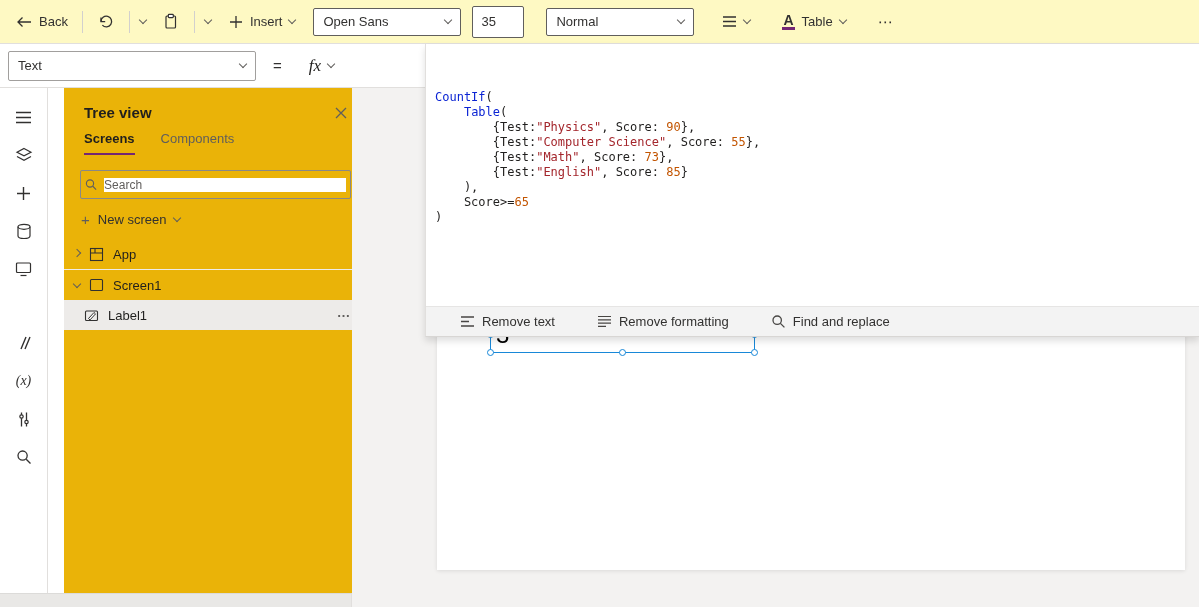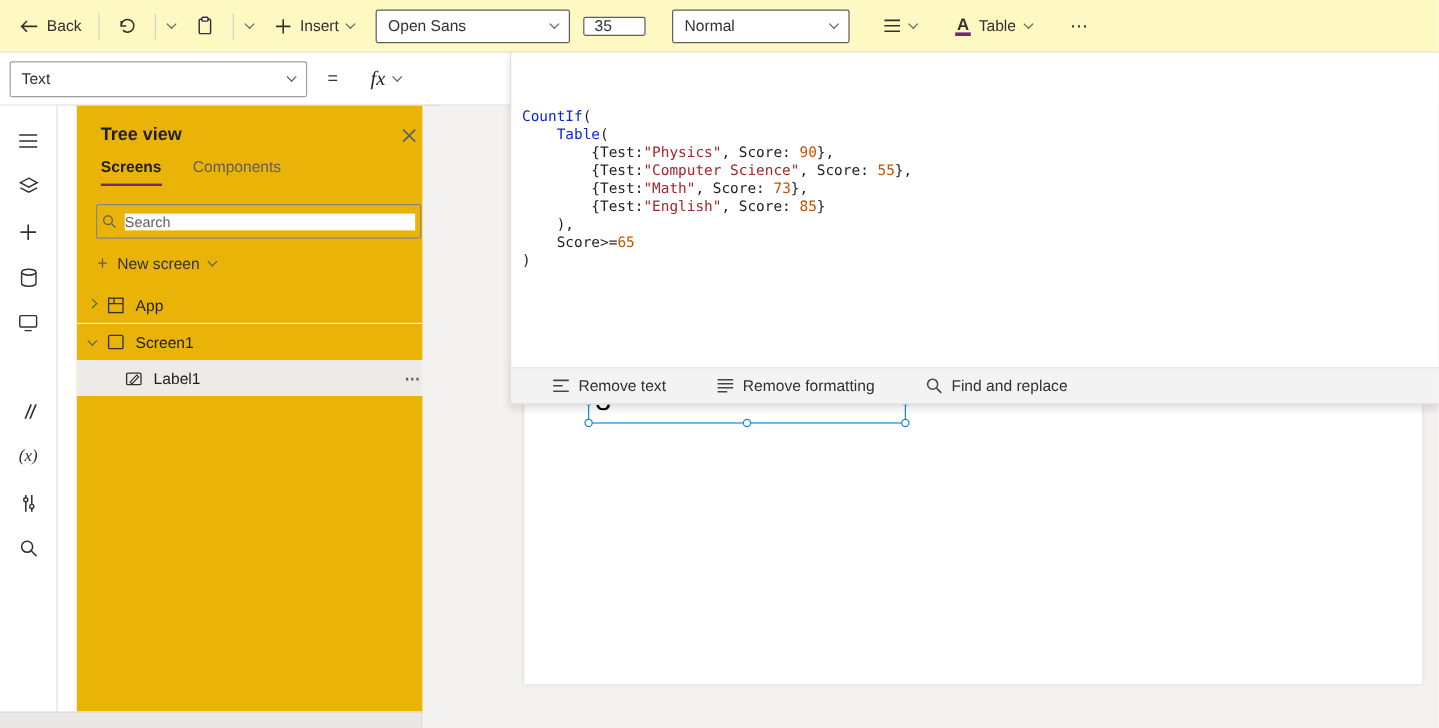--- a/index.html
+++ b/index.html
@@ -14,22 +14,22 @@
   
   .chev{display:inline-block;width:6px;height:6px;border-right:1.4px solid #605e5c;border-bottom:1.4px solid #605e5c;transform:rotate(45deg);margin-top:-3px;}
   .chev.right{transform:rotate(-45deg);}
   .vsep{width:1px;height:22px;background:#d2d0ce;margin:0 10px;flex:none;}
   svg{display:block;}
   
   .topbar{position:absolute;left:0;top:0;width:1199px;height:44px;background:#fef9c3;border-bottom:1px solid #e1dfdd;display:flex;align-items:center;padding:0 12px;}
   .tb-btn{display:flex;align-items:center;gap:7px;padding:4px 4px;cursor:pointer;white-space:nowrap;}
   .tb-icon-btn{display:flex;align-items:center;justify-content:center;width:26px;height:26px;cursor:pointer;}
   .combo{display:flex;align-items:center;justify-content:space-between;border:1px solid #605e5c;border-radius:2px;height:28px;padding:0 9px;background:#fff;cursor:pointer;}
-  .font-combo{width:162px;margin-left:14px;}
-  .size-input{width:52px;height:16px;border:1px solid #605e5c;border-radius:2px;margin-left:11px;padding:0 8px;font-size:13px;font-family:inherit;color:#323130;}
+  .font-combo{width:148px;margin-left:14px;}
+  .size-input{width:52px;height:32px;border:1px solid #605e5c;border-radius:2px;margin-left:11px;padding:0 8px;font-size:13px;font-family:inherit;color:#323130;}
   .style-combo{width:148px;margin-left:22px;}
   .group-gap{margin-left:24px;}
   .color-A{font-weight:700;font-size:14px;border-bottom:3px solid var(--accent,#742774);line-height:13px;padding:0 1px;}
   .more-dots{font-size:15px;letter-spacing:1px;color:#323130;}
   
   .formula-row{position:absolute;left:0;top:44px;width:1199px;height:44px;background:#fff;border-bottom:1px solid #e1dfdd;display:flex;align-items:center;}
   .property-combo{width:248px;height:30px;margin-left:8px;border-color:#a19f9d;}
   .equals{margin-left:17px;font-size:15px;color:#323130;}
   .fx-btn{display:flex;align-items:center;gap:7px;margin-left:27px;cursor:pointer;}
   .fx{font-family:"Liberation Serif", serif;font-style:italic;font-size:17px;color:#201f1e;}
@@ -54,21 +54,21 @@
   .close-btn{cursor:pointer;padding:2px;}
   .tabs{display:flex;gap:26px;padding:0 20px 0 20px;}
   .tab{font-size:13px;color:#605e5c;padding-bottom:7px;cursor:pointer;}
   .tab.active{color:#201f1e;font-weight:700;border-bottom:2px solid var(--accent,#742774);}
   .search-box{margin:15px 16px 0 16px;height:29px;border:1px solid #8a8886;border-radius:2px;display:flex;align-items:center;padding:0 4px;gap:7px;}
   .search-box input{border:none;outline:none;width:100%;font-size:12px;font-family:inherit;color:#323130;}
   .search-box input::placeholder{color:#605e5c;}
   .new-screen{display:flex;align-items:center;gap:8px;padding:13px 16px 12px 17px;cursor:pointer;color:#323130;}
   .plus-glyph{font-size:15px;color:#605e5c;line-height:10px;}
   .tree-row{height:30px;display:flex;align-items:center;gap:9px;padding-left:10px;cursor:pointer;color:#201f1e;}
-  .tree-row.child{padding-left:40px;}
+  .tree-row.child{padding-left:20px;}
   .tree-row.selected{background:#edebe9;}
   .tree-divider{border-top:1px solid #edebe9;}
   .row-spacer{flex:1;}
   .row-ellipsis{padding-right:16px;color:#605e5c;letter-spacing:1px;font-weight:700;}
   .panel-hscroll{position:absolute;left:0;top:593px;width:352px;height:14px;background:#e9e8e6;border-top:1px solid #dcdbd9;border-right:1px solid #e1dfdd;z-index:2;}
   
   .canvas-area{position:absolute;left:352px;top:88px;width:847px;height:519px;background:#f3f2f1;}
   .artboard{position:absolute;left:85px;top:0;width:748px;height:482px;background:#fff;box-shadow:0 1px 4px rgba(0,0,0,.10);}
   .label-control{position:absolute;left:53px;top:229px;width:265px;height:36px;background:#fff;border:1px solid var(--sel,#0078d4);display:flex;align-items:center;padding-left:5px;font-size:24px;color:#000;cursor:move;}
   .handle{position:absolute;width:7px;height:7px;border-radius:50%;background:#fff;border:1px solid var(--sel,#0078d4);cursor:pointer;}

